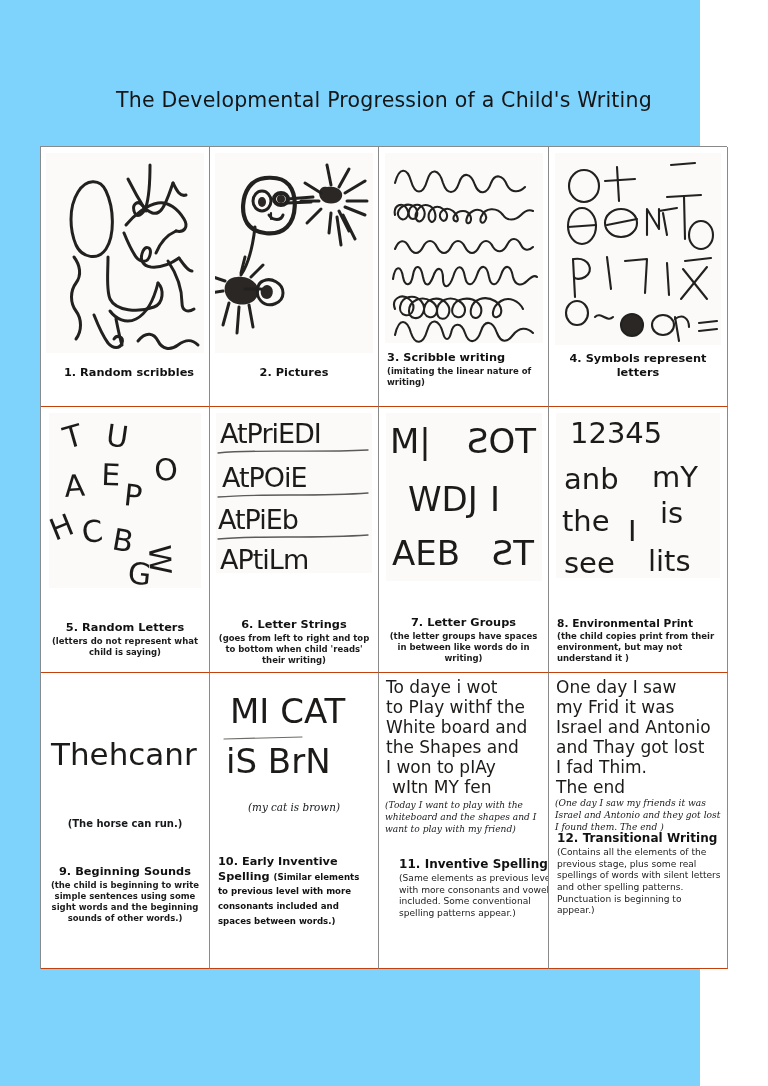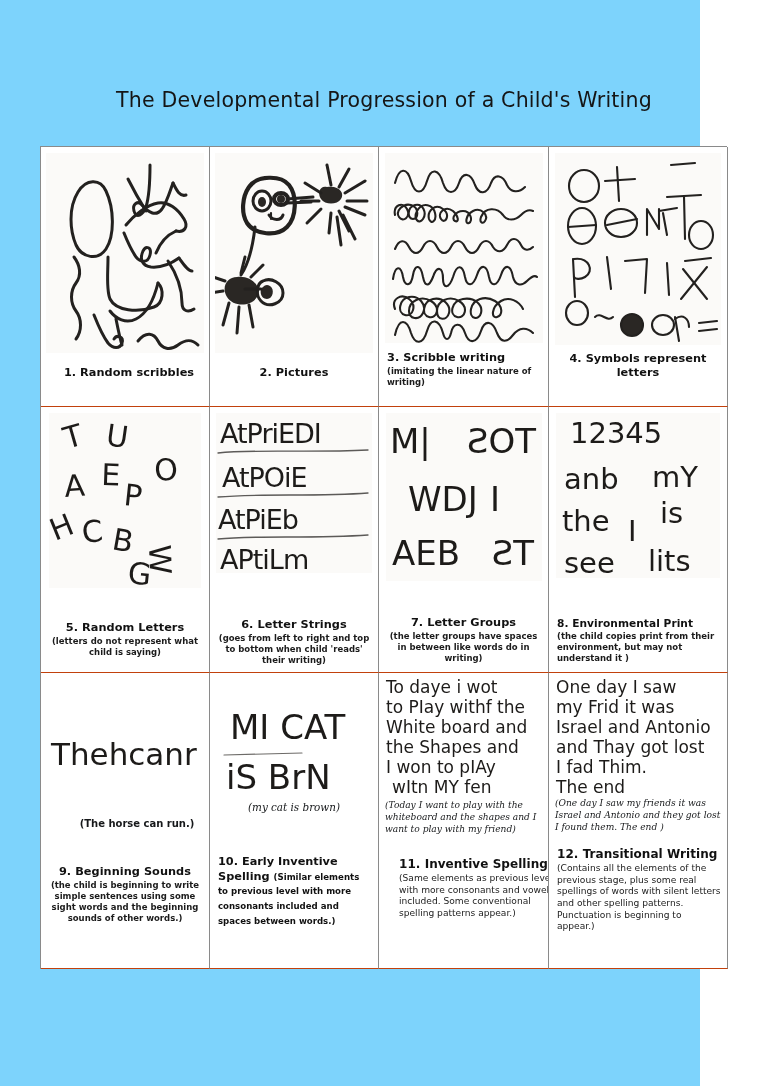--- a/index.html
+++ b/index.html
@@ -379,31 +379,31 @@
         <div class="cap-sub" style="text-align:left;">(the child copies print from their environment, but may not understand it )</div>
       </div>
     </div>
 
     <div class="cell">
       <div class="sample" style="width:160px;height:92px;margin-top:52px;background:#ffffff;">
         <svg width="160" height="92" viewBox="0 0 160 92">
           <text class="hwtext" x="6" y="40" font-family="DejaVu Sans, sans-serif" font-size="31">Thehcanr</text>
         </svg>
       </div>
-      <div style="position:absolute;left:12px;top:144px;width:100%;text-align:center;">
+      <div style="position:absolute;left:0;top:144px;width:100%;text-align:center;">
         <div class="translation center" style="font-family:'DejaVu Sans',sans-serif;font-weight:600;font-style:normal;font-size:10px;">(The horse can run.)</div>
       </div>
       <div class="caption" style="position:absolute;left:0;top:190px;width:100%;">
         <div class="cap-title">9.  Beginning Sounds</div>
         <div class="cap-sub">(the child is beginning to write simple sentences using some sight words and the beginning sounds of other words.)</div>
       </div>
     </div>
 
     <div class="cell">
-      <div class="sample" style="width:156px;height:100px;margin-top:28px;background:#ffffff;">
+      <div class="sample" style="width:156px;height:100px;margin-top:12px;background:#ffffff;">
         <svg width="156" height="100" viewBox="0 0 156 100">
           <g class="hwtext" font-family="DejaVu Sans, sans-serif" font-size="34">
             <text x="14" y="38">MI CAT</text>
             <text x="10" y="88">iS  BrN</text>
           </g>
           <path class="ink" style="stroke-width:1.2;stroke:#6d6b68" d="M8 54 L86 52"></path>
         </svg>
       </div>
       <div style="position:absolute;left:0;top:128px;width:100%;text-align:center;">
         <div class="translation center" style="font-size:10.4px;">(my cat is brown)</div>
@@ -447,20 +447,20 @@
             <text x="4" y="56">Israel and Antonio</text>
             <text x="4" y="76">and Thay got lost</text>
             <text x="4" y="96">I fad Thim.</text>
             <text x="4" y="116">The end</text>
           </g>
         </svg>
       </div>
       <div style="position:absolute;left:6px;top:124px;width:166px;">
         <div class="translation" style="font-size:9.1px;">(One day I saw my friends it was Israel and Antonio and they got lost I found them. The end )</div>
       </div>
-      <div class="caption left" style="position:absolute;left:0;top:172px;width:100%;">
+      <div class="caption left" style="position:absolute;left:0;top:156px;width:100%;">
         <div class="cap-title" style="text-align:left;font-size:12px;">12. Transitional Writing</div>
         <div class="cap-sub reg" style="text-align:left;font-size:9.1px;">(Contains all the elements of the previous stage, plus some real spellings of words with silent letters and other spelling patterns. Punctuation is beginning to appear.)</div>
       </div>
     </div>
 
   </div>
 </div>
 
 </body></html>

